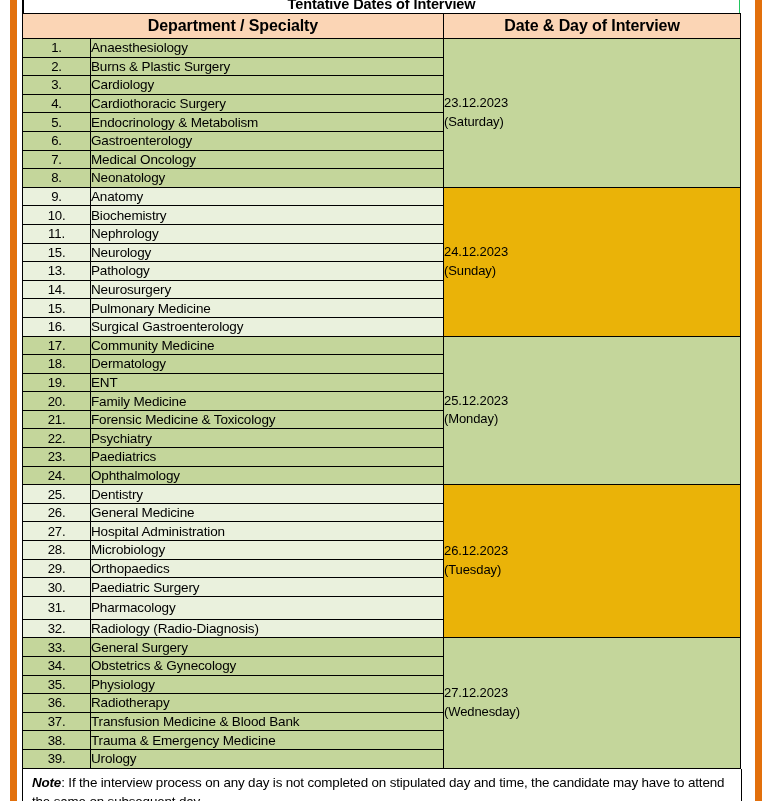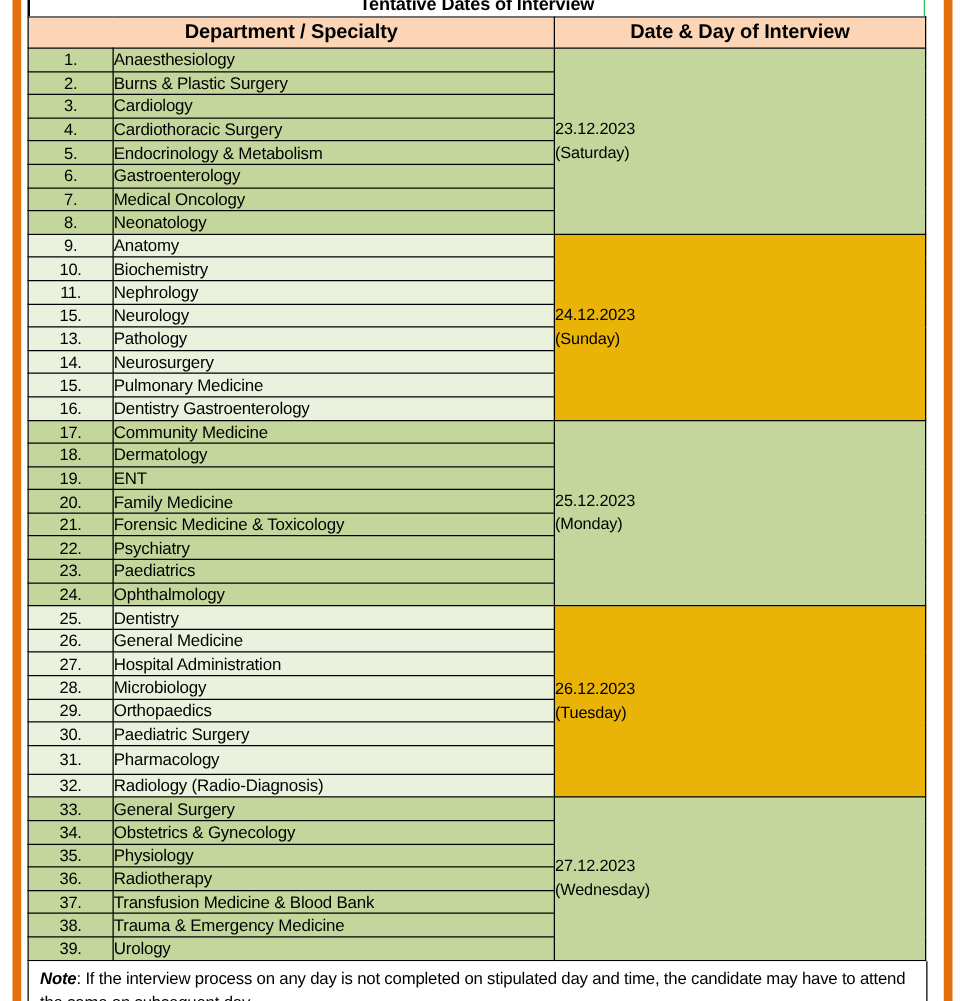--- a/index.html
+++ b/index.html
@@ -209,21 +209,21 @@
         <tr class="band-b r">
           <td class="sn">14.</td>
           <td class="dept">Neurosurgery</td>
         </tr>
         <tr class="band-b r">
           <td class="sn">15.</td>
           <td class="dept">Pulmonary Medicine</td>
         </tr>
         <tr class="band-b r">
           <td class="sn">16.</td>
-          <td class="dept">Dentistry Gastroenterology</td>
+          <td class="dept">Surgical Gastroenterology</td>
         </tr>
         <tr class="band-a r">
           <td class="sn">17.</td>
           <td class="dept">Community Medicine</td>
           <td class="date band-a" rowspan="8">
             <div>25.12.2023</div>
             <div>(Monday)</div>
           </td>
         </tr>
         <tr class="band-a r">

